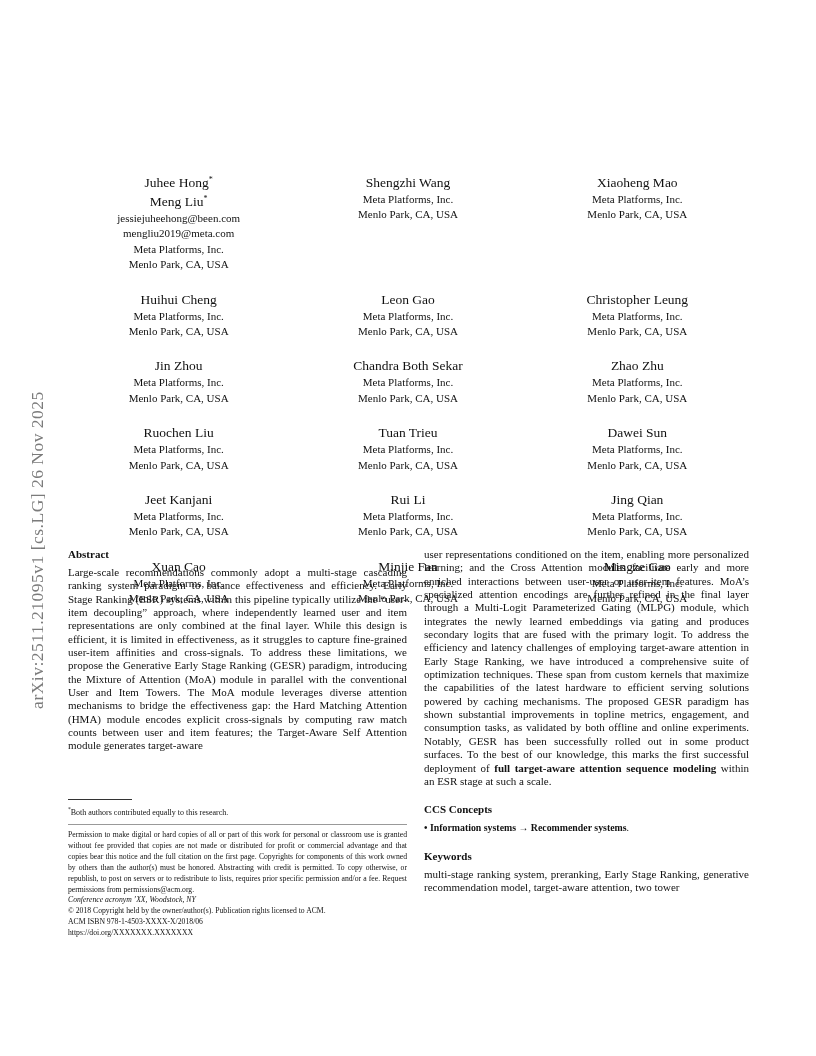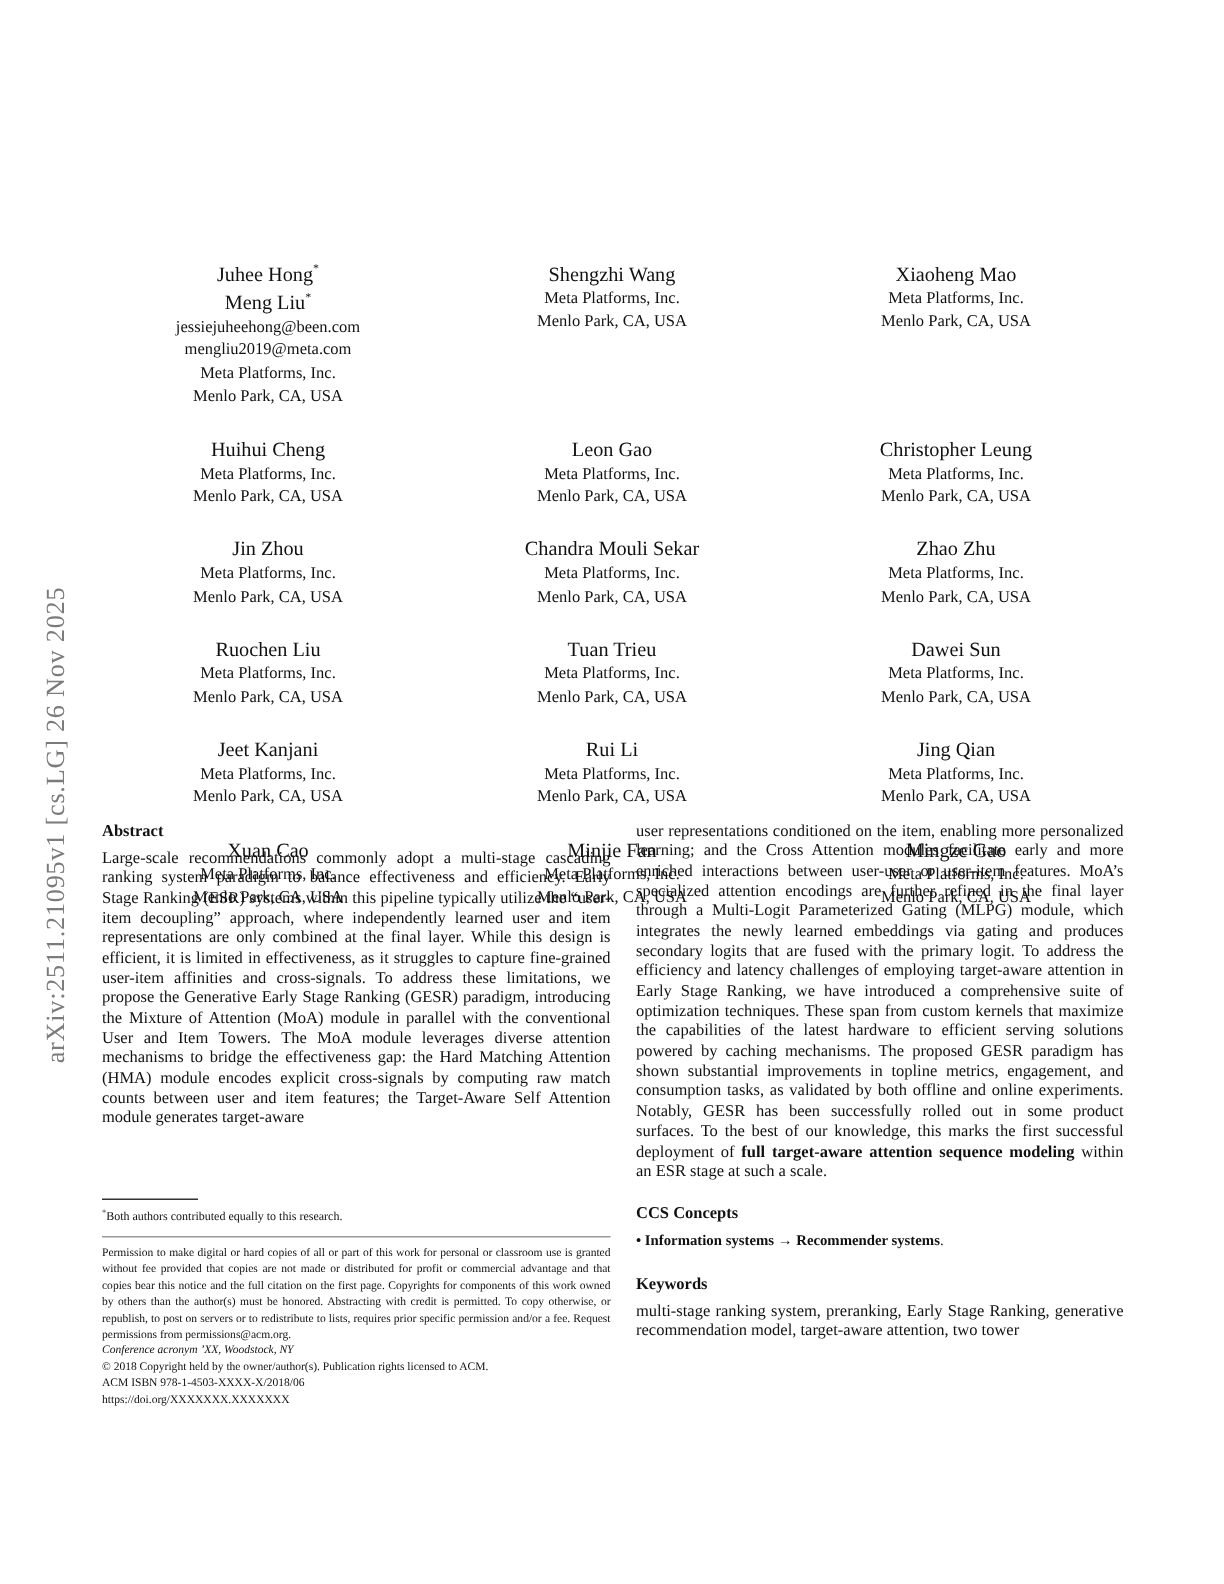--- a/index.html
+++ b/index.html
@@ -113,21 +113,21 @@
         <div class="author-name">Christopher Leung</div>
         <div class="author-line">Meta Platforms, Inc.</div>
         <div class="author-line">Menlo Park, CA, USA</div>
       </div>
       <div class="author-block">
         <div class="author-name">Jin Zhou</div>
         <div class="author-line">Meta Platforms, Inc.</div>
         <div class="author-line">Menlo Park, CA, USA</div>
       </div>
       <div class="author-block">
-        <div class="author-name">Chandra Mouli Sekar</div>
+        <div class="author-name">Chandra Both Sekar</div>
         <div class="author-line">Meta Platforms, Inc.</div>
         <div class="author-line">Menlo Park, CA, USA</div>
       </div>
       <div class="author-block">
         <div class="author-name">Zhao Zhu</div>
         <div class="author-line">Meta Platforms, Inc.</div>
         <div class="author-line">Menlo Park, CA, USA</div>
       </div>
       <div class="author-block">
         <div class="author-name">Ruochen Liu</div>

